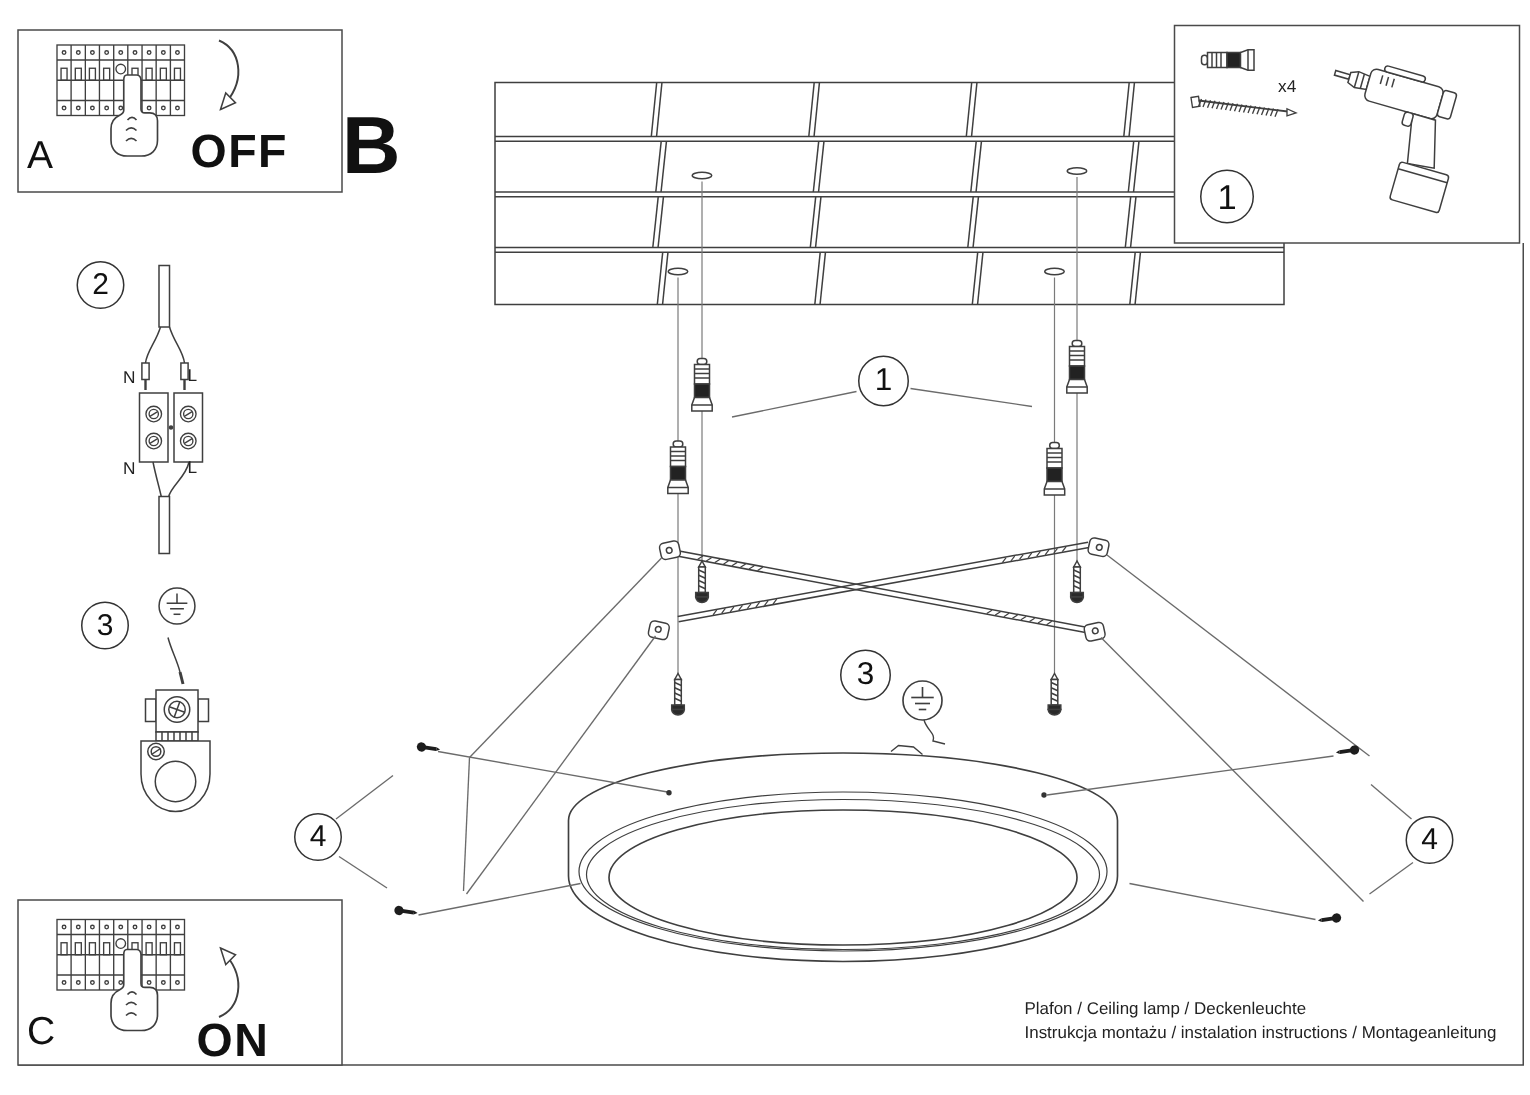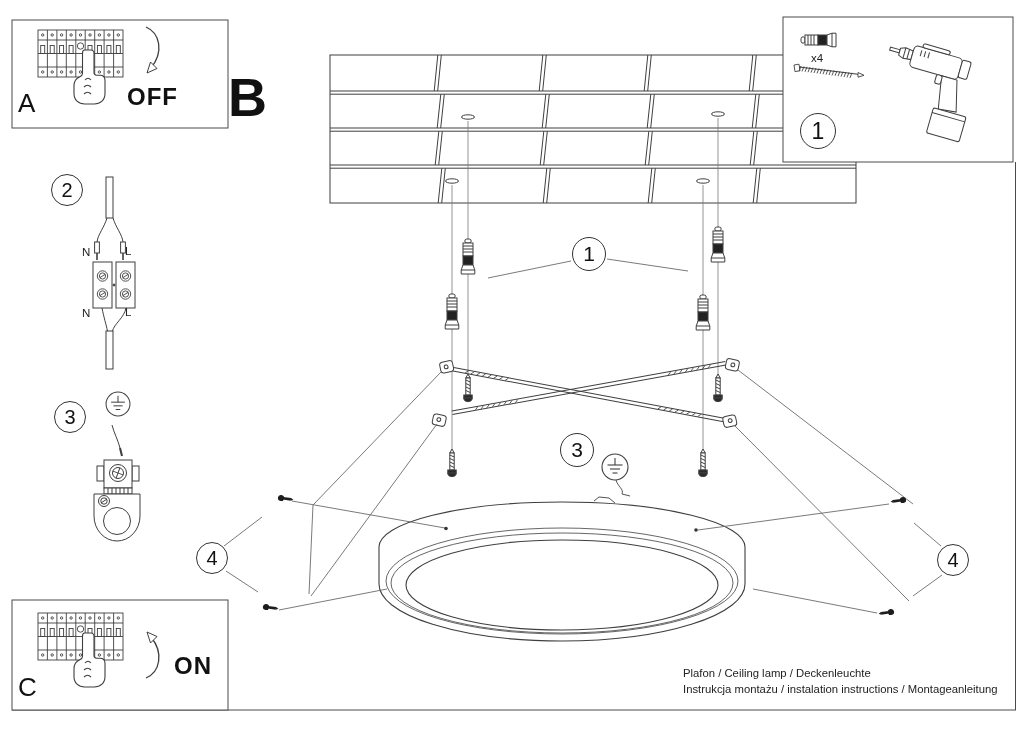--- a/index.html
+++ b/index.html
@@ -2,21 +2,21 @@
 <html><head>
 <meta charset="utf-8">
 <style>
   html,body{margin:0;padding:0;background:#e8e8e8;}
   .page{position:relative;width:1020px;height:730px;background:#fff;overflow:hidden;
         font-family:"Liberation Sans", sans-serif;color:#111;}
   svg{position:absolute;left:0;top:0;}
   .t{position:absolute;color:#111;white-space:nowrap;}
   .letter{font-size:26px;}
   .letter-big{font-size:54px;font-weight:bold;line-height:1;}
-  .switch{font-size:24px;font-weight:600;letter-spacing:1px;}
+  .switch{font-size:31px;font-weight:600;letter-spacing:1px;}
   .qty{font-size:11.5px;color:#222;}
   .wl{font-size:11.5px;color:#222;}
   .circ{position:absolute;box-sizing:border-box;border:1.4px solid #333;border-radius:50%;
         background:#fff;display:flex;align-items:center;justify-content:center;
         font-size:21px;color:#111;}
   .circ.small{width:32px;height:32px;font-size:20px;}
   .circ.med{width:34px;height:34px;}
   .circ.big{width:36px;height:36px;font-size:23px;}
   .footer{position:absolute;left:683px;top:666px;font-size:11.3px;line-height:15.5px;color:#222;}
 </style>
@@ -389,22 +389,22 @@
       <rect x="57" y="52" width="34" height="26" rx="2"></rect>
       <line x1="57" y1="57" x2="91" y2="57"></line>
     </g>
   </g>
 </svg>
 
 <span class="t letter" style="left:18px;top:88px;">A</span>
 <span class="t letter-big" style="left:228px;top:70px;">B</span>
 <span class="t letter" style="left:18px;top:672px;">C</span>
 <span class="t switch" style="left:127px;top:83px;">OFF</span>
-<span class="t switch" style="left:131px;top:652px;margin-left:43px;">ON</span>
-<span class="t qty" style="left:811px;top:52px;">x4</span>
+<span class="t switch" style="left:131px;top:676px;">ON</span>
+<span class="t qty" style="left:852px;top:52px;">x4</span>
 
 <span class="t wl" style="left:82px;top:246px;">N</span>
 <span class="t wl" style="left:125px;top:245px;">L</span>
 <span class="t wl" style="left:82px;top:307px;">N</span>
 <span class="t wl" style="left:125px;top:306px;">L</span>
 
 <span class="circ big" style="left:800px;top:113px;">1</span>
 <span class="circ med" style="left:572px;top:237px;">1</span>
 <span class="circ small" style="left:51px;top:174px;">2</span>
 <span class="circ small" style="left:54px;top:401px;">3</span>

